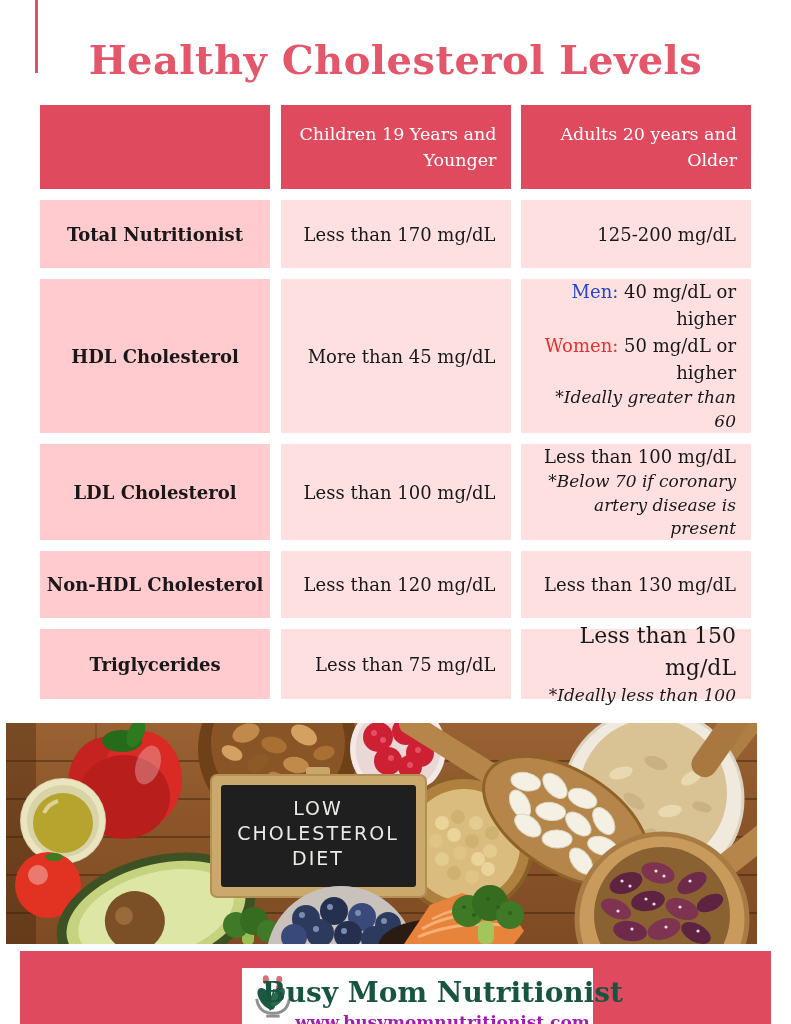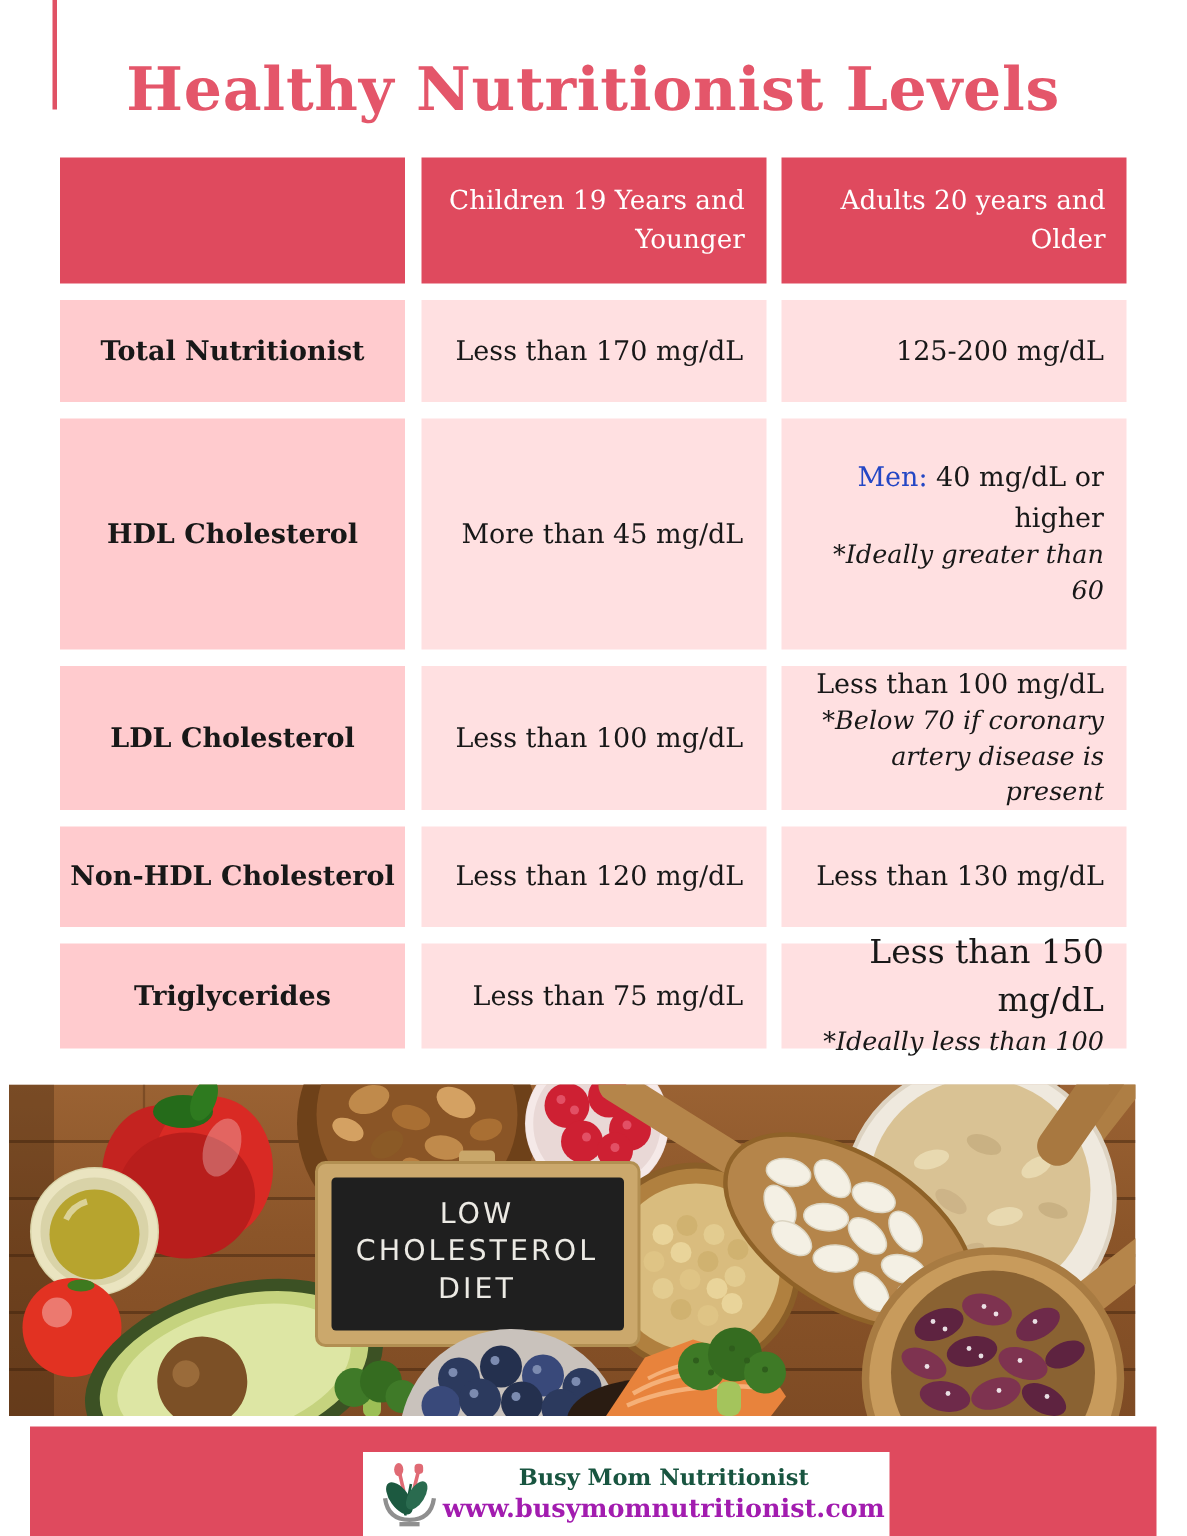--- a/index.html
+++ b/index.html
@@ -27,33 +27,33 @@
   .men-label   { color:#2447C5; }
   .women-label { color:#E33030; }
 
   .photo { position:absolute; left:6px; top:723px; width:751px; height:271px;text-decoration:underline; }
   .photo svg { display:block; }
 
   .footer-bar { position:absolute; left:20px; top:951px; width:751px; height:73px; background:#DF4A5E; }
   .footer-card { position:absolute; left:222px; top:17px; width:351px; height:70px; background:#ffffff;
                  display:flex; align-items:flex-start; padding:4px 8px; gap:4px; }
   .footer-text { display:flex; flex-direction:column; align-items:center; width:285px; }
-  .brand   { color:#185540; font-weight:bold; font-size:15px; line-height:1.2; white-space:nowrap; margin-top:4px; }
+  .brand   { color:#185540; font-weight:bold; font-size:28px; line-height:1.2; white-space:nowrap; margin-top:4px; }
   .website { color:#a21caf; font-weight:bold; font-size:17px; line-height:1.2; white-space:nowrap; margin-top:2px; }
 
   .chalk-text { font-family:"DejaVu Sans", sans-serif; fill:#ECEAE4; letter-spacing:2px; }
 </style>
 </head>
 <body>
 
 <div class="page">
 
   <div class="accent-line"></div>
 
-  <h1 class="title">Healthy Nutritionist Levels</h1>
+  <h1 class="title">Healthy Cholesterol Levels</h1>
 
   <div class="chol-table">
 
     <div class="cell header-cell"></div>
     <div class="cell header-cell">Children 19 Years and Younger</div>
     <div class="cell header-cell">Adults 20 years and Older</div>
 
     <div class="cell label-cell">Total Nutritionist</div>
     <div class="cell value-cell">
       <div class="value-main">Less than 170 mg/dL</div>
@@ -61,20 +61,21 @@
     <div class="cell value-cell">
       <div class="value-main">125-200 mg/dL</div>
     </div>
 
     <div class="cell label-cell">HDL Cholesterol</div>
     <div class="cell value-cell">
       <div class="value-main">More than 45 mg/dL</div>
     </div>
     <div class="cell value-cell">
       <div class="value-main"><span class="men-label">Men:</span> <span>40 mg/dL or higher</span></div>
+      <div class="value-main"><span class="women-label">Women:</span> <span>50 mg/dL or higher</span></div>
       <div class="note">*Ideally greater than 60</div>
     </div>
 
     <div class="cell label-cell">LDL Cholesterol</div>
     <div class="cell value-cell">
       <div class="value-main">Less than 100 mg/dL</div>
     </div>
     <div class="cell value-cell">
       <div class="value-main">Less than 100 mg/dL</div>
       <div class="note">*Below 70 if coronary artery disease is present</div>

